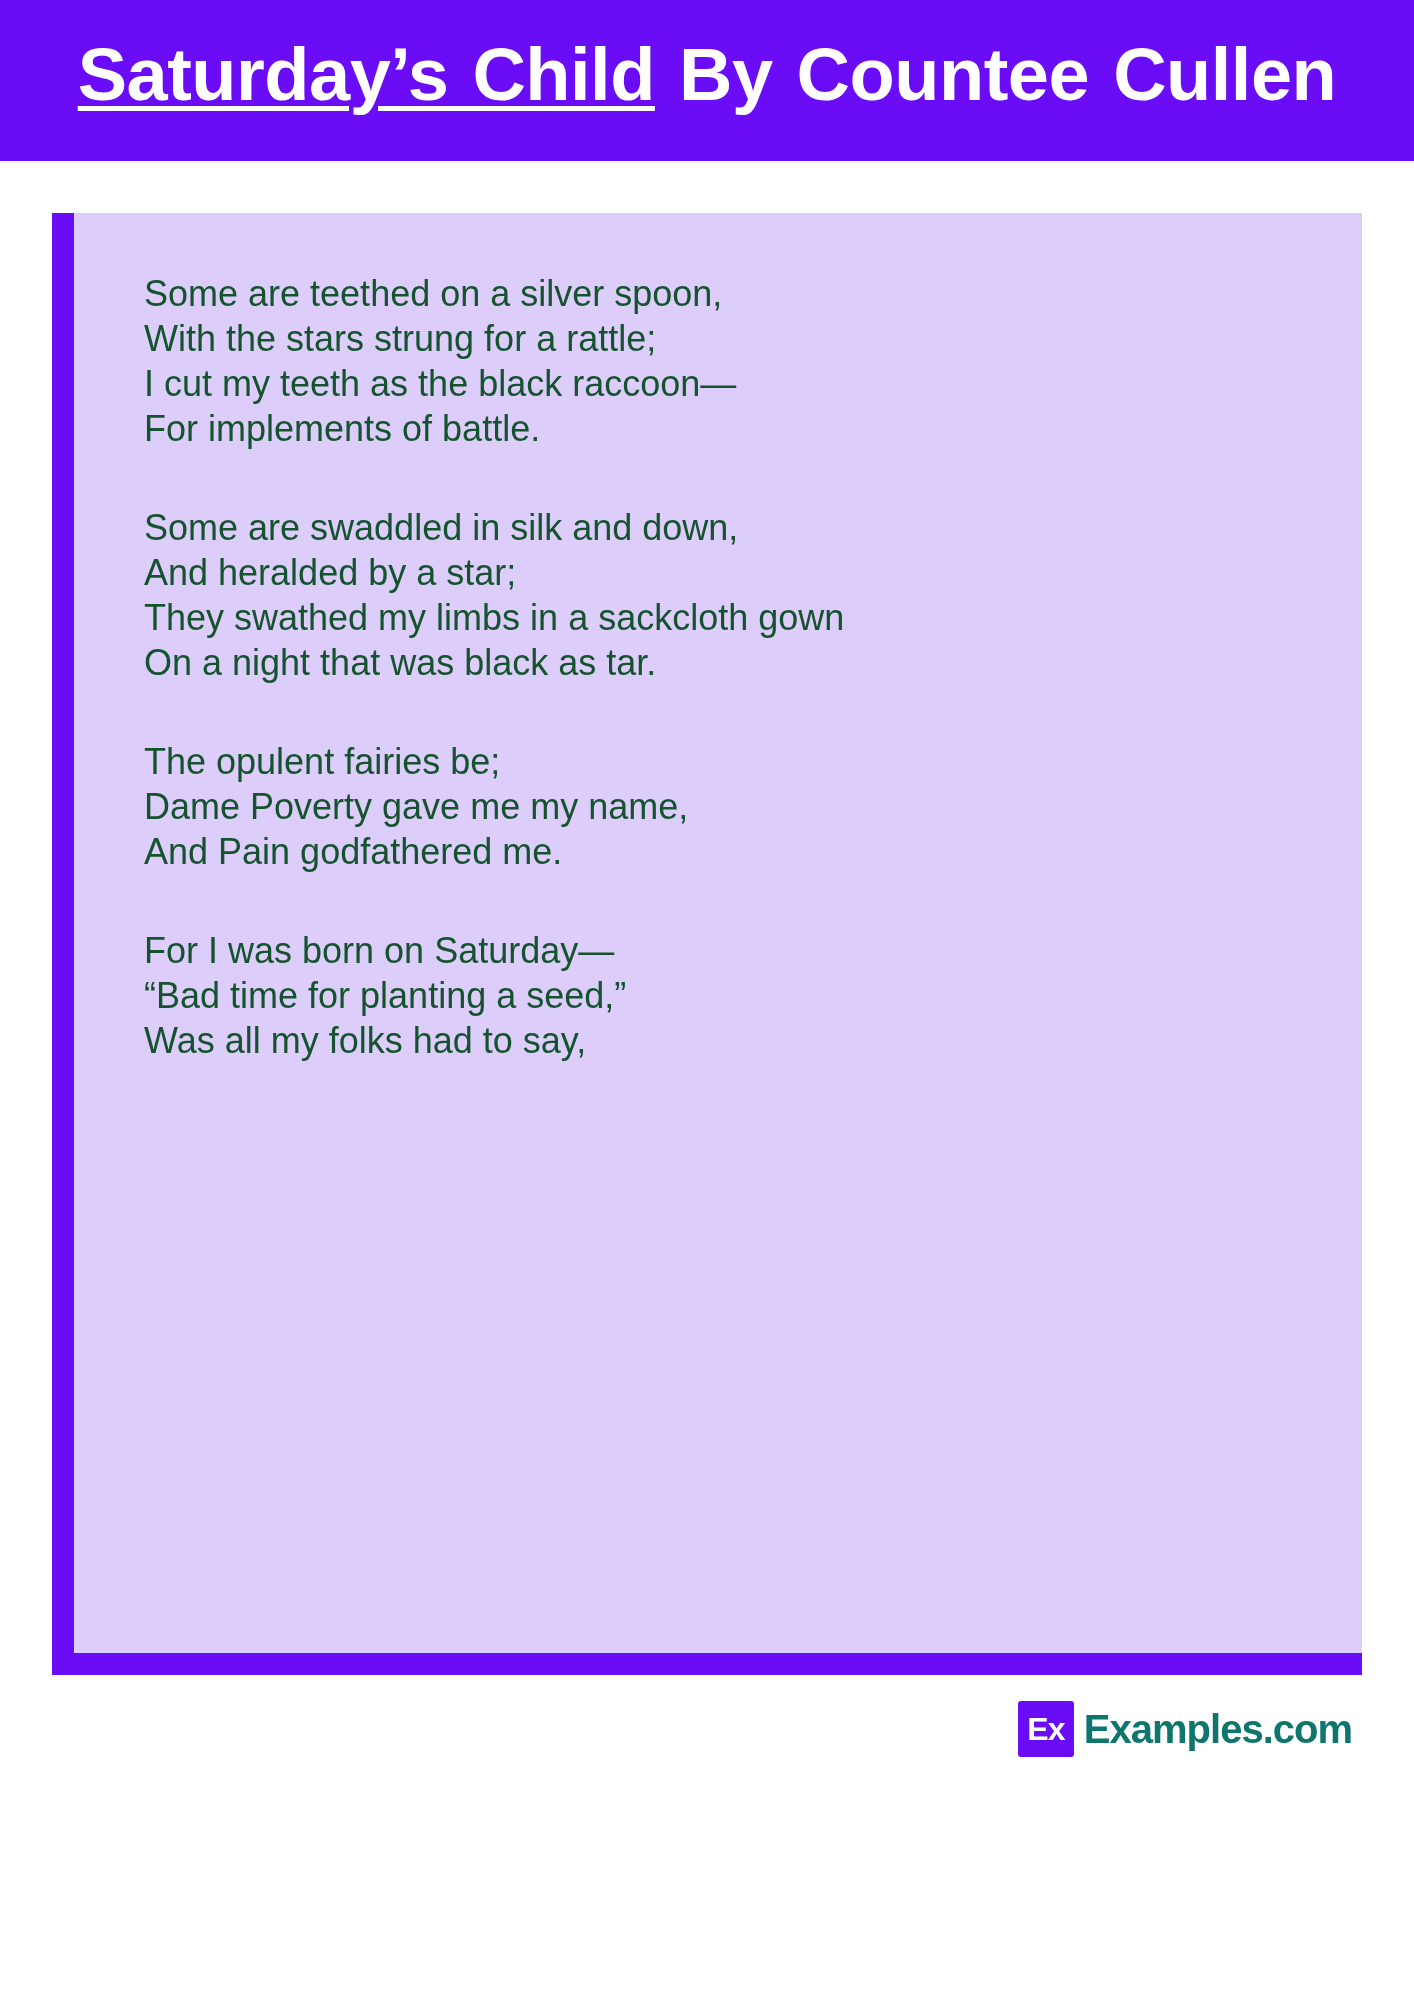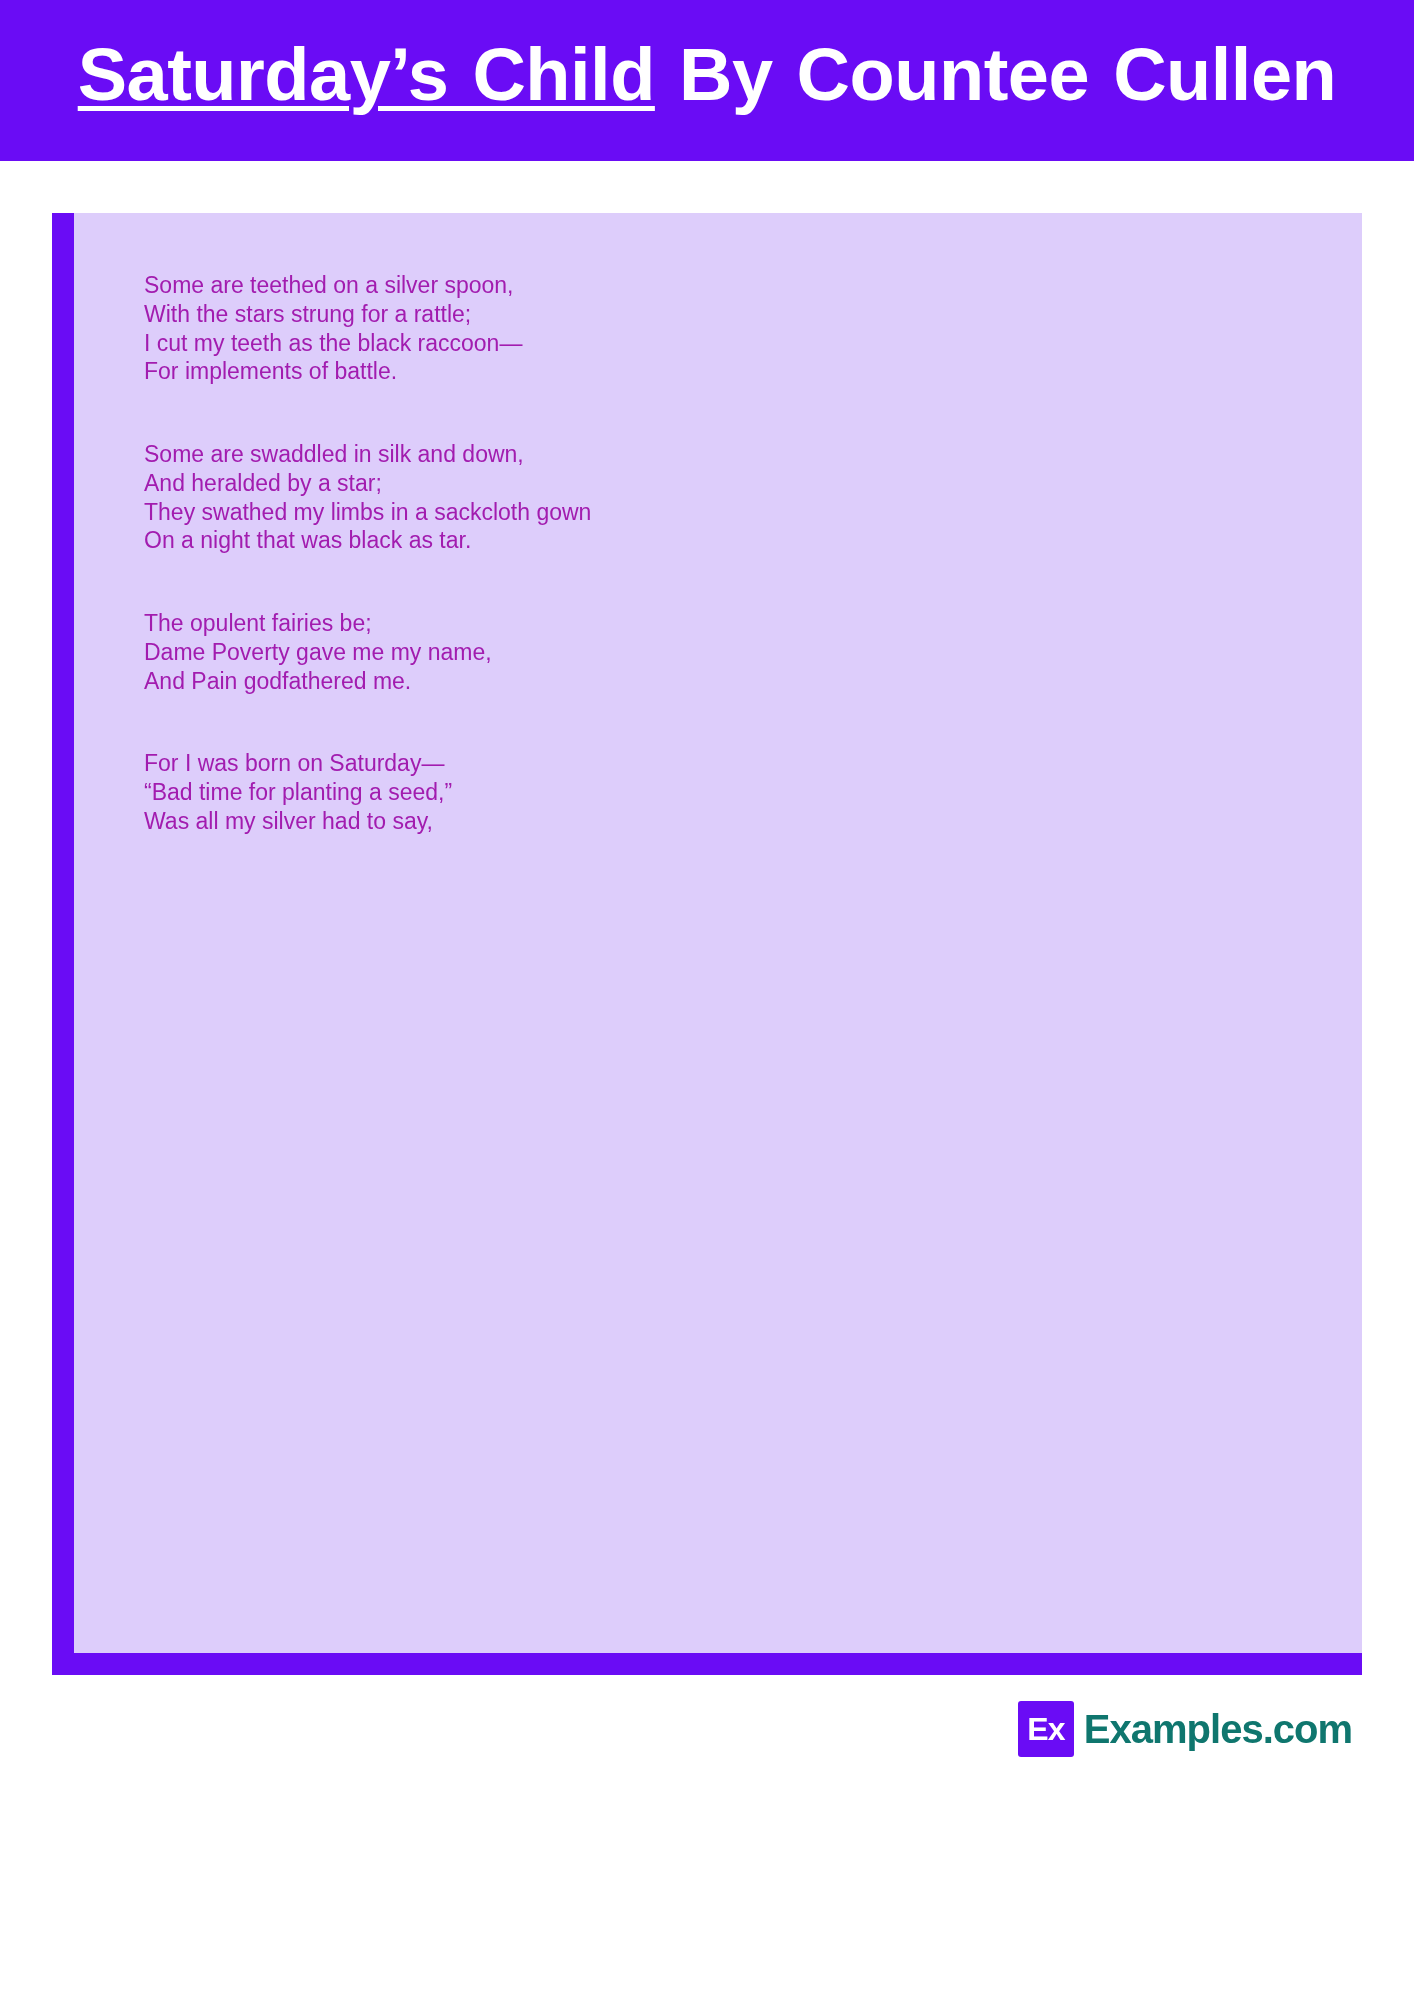--- a/index.html
+++ b/index.html
@@ -55,23 +55,23 @@
     box-sizing: border-box;
     min-height: 1440px;
   }
   .stanza {
     margin: 0 0 54px 0;
   }
   .stanza:last-child {
     margin-bottom: 0;
   }
   .line {
-    font-size: 23px;
+    font-size: 36px;
     line-height: 1.25;
-    color: #a21caf;
+    color: #14532d;
     white-space: pre;
   }
 
   
   .footer {
     display: flex;
     align-items: center;
     justify-content: flex-end;
     padding: 26px 62px 0 14px;
     box-sizing: border-box;
@@ -124,21 +124,21 @@
 
       <div class="stanza">
         <div class="line">The opulent fairies be;</div>
         <div class="line">Dame Poverty gave me my name,</div>
         <div class="line">And Pain godfathered me.</div>
       </div>
 
       <div class="stanza">
         <div class="line">For I was born on Saturday—</div>
         <div class="line">“Bad time for planting a seed,”</div>
-        <div class="line">Was all my silver had to say,</div>
+        <div class="line">Was all my folks had to say,</div>
       </div>
 
 
     </div>
   </div>
 </div>
 
 <div class="footer">
   <div class="logo-mark">Ex</div>
   <div class="logo-text">Examples.com</div>

